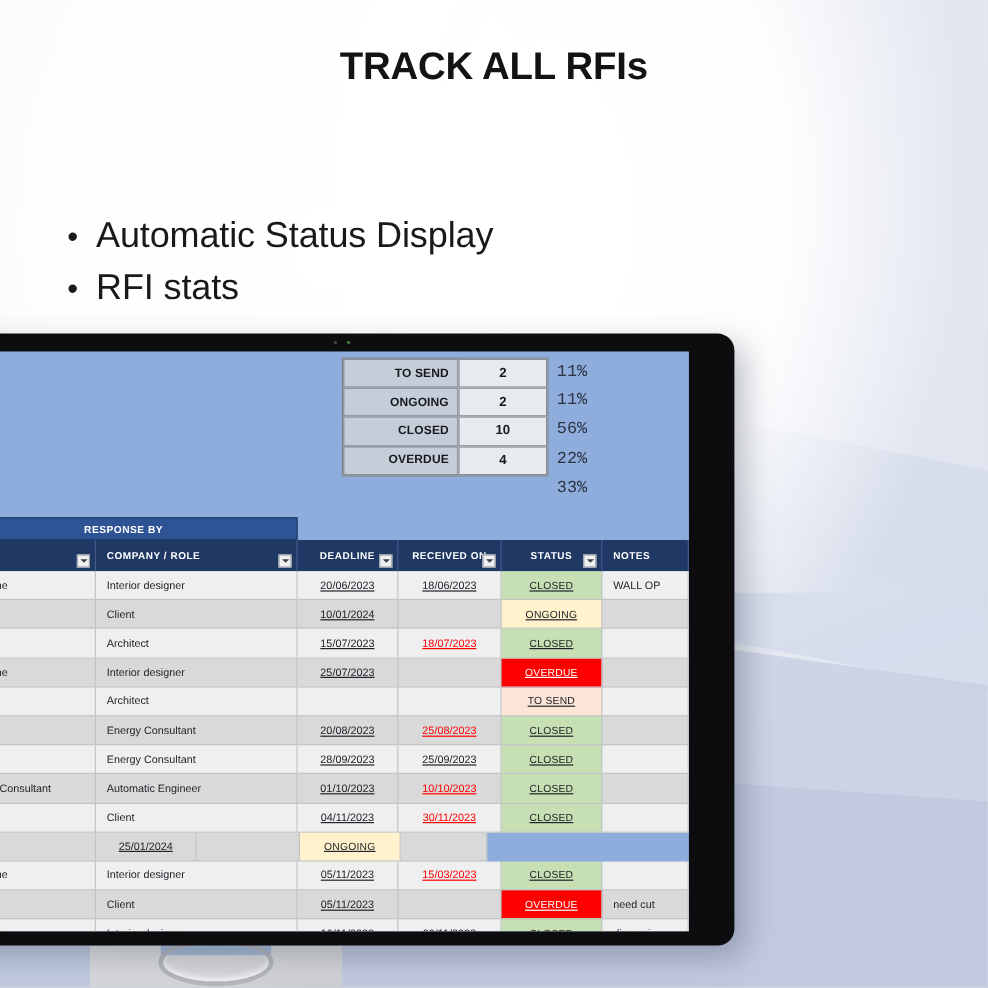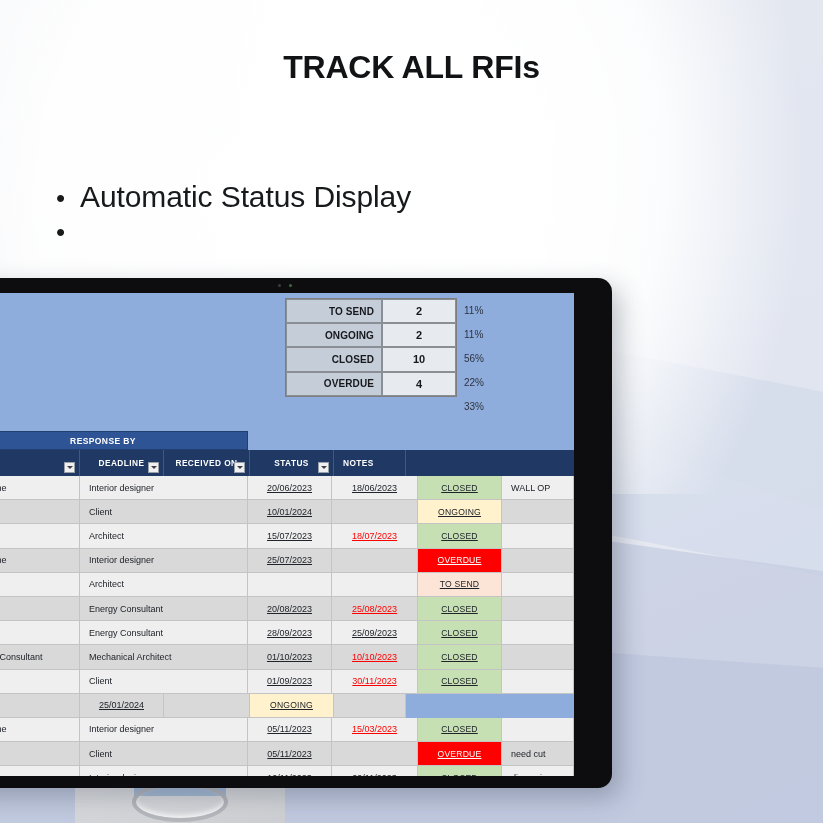--- a/index.html
+++ b/index.html
@@ -57,21 +57,21 @@
   #bg .glow2 {
     position: absolute;
     left: 18%; top: -40%;
     width: 80%; height: 100%;
     background: radial-gradient(ellipse at 50% 60%, #ffffff 0%, rgba(255,255,255,.9) 40%, rgba(255,255,255,0) 70%);
   }
 
   
   #headline {
     position: absolute; z-index: 5;
-    left: 0; top: 44px; width: 823px;
+    left: 0; top: 32px; width: 823px;
     text-align: center;
     color: #111315;
   }
   #headline .line {
     font-size: 32px;
     font-weight: bold;
     letter-spacing: -0.2px;
     line-height: 1.48;
   }
   #bullets {
@@ -162,21 +162,21 @@
     background: #e7eaee;
     border: 1px solid #8a8f96;
     display: flex; align-items: center; justify-content: center;
     font-size: 11px; font-weight: bold; color: #16181c;
   }
   #pcts { position: absolute; left: 503px; top: 5px; width: 60px; }
   #pcts .prow {
     height: 24.2px;
     display: flex; align-items: center;
     padding-left: 3px;
-    font-size: 10px; color: #2d3340;
+    font-size: 14px; color: #2d3340; font-family: Liberation Mono, monospace;
   }
 
   
   #respband {
     position: absolute; left: 0; top: 138px;
     width: 290px; height: 19px;
     background: #2f5496;
     border: 1px solid #22406f;
     color: #ffffff;
     font-size: 8.5px; font-weight: bold; letter-spacing: .4px;
@@ -262,20 +262,21 @@
   <div class="line">TRACK ALL RFIs</div>
 </div>
 
 <div id="bullets">
   <div class="bullet">
     <span class="dot">•</span>
     <span>Automatic Status Display</span>
   </div>
   <div class="bullet">
     <span class="dot">•</span>
+    <span>RFI stats</span>
   </div>
 </div>
 
 <div id="stand">
   <div class="neck-fill"></div>
   <div class="neck"></div>
 </div>
 
 <div id="monitor">
   <div id="bezel-top">
@@ -314,20 +315,24 @@
 
       <div id="bluefill"></div>
       <div id="respband">RESPONSE BY</div>
 
       <div id="grid">
         <div class="hrow">
           <div class="hcell w-resp">
             <span></span>
             <span class="filt"></span>
           </div>
+          <div class="hcell w-comp">
+            <span>COMPANY / ROLE</span>
+            <span class="filt"></span>
+          </div>
           <div class="hcell c w-dead">
             <span>DEADLINE</span>
             <span class="filt"></span>
           </div>
           <div class="hcell c w-recv">
             <span>RECEIVED ON</span>
             <span class="filt"></span>
           </div>
           <div class="hcell c w-stat">
             <span>STATUS</span>
@@ -389,30 +394,30 @@
           <div class="drow odd">
             <div class="dcell w-resp">Name</div>
             <div class="dcell w-comp">Energy Consultant</div>
             <div class="dcell w-dead c">28/09/2023</div>
             <div class="dcell w-recv c">25/09/2023</div>
             <div class="dcell w-stat c status st-closed">CLOSED</div>
             <div class="dcell w-notes"></div>
           </div>
           <div class="drow even">
             <div class="dcell w-resp">ngineer Consultant</div>
-            <div class="dcell w-comp">Mechanical Architect</div>
+            <div class="dcell w-comp">Automatic Engineer</div>
             <div class="dcell w-dead c">01/10/2023</div>
             <div class="dcell w-recv c late">10/10/2023</div>
             <div class="dcell w-stat c status st-closed">CLOSED</div>
             <div class="dcell w-notes"></div>
           </div>
           <div class="drow odd">
             <div class="dcell w-resp"></div>
             <div class="dcell w-comp">Client</div>
-            <div class="dcell w-dead c">01/09/2023</div>
+            <div class="dcell w-dead c">04/11/2023</div>
             <div class="dcell w-recv c late">30/11/2023</div>
             <div class="dcell w-stat c status st-closed">CLOSED</div>
             <div class="dcell w-notes"></div>
           </div>
           <div class="drow even">
             <div class="dcell w-resp">me</div>
             <div class="dcell w-dead c">25/01/2024</div>
             <div class="dcell w-recv c"></div>
             <div class="dcell w-stat c status st-ongoing">ONGOING</div>
             <div class="dcell w-notes"></div>

